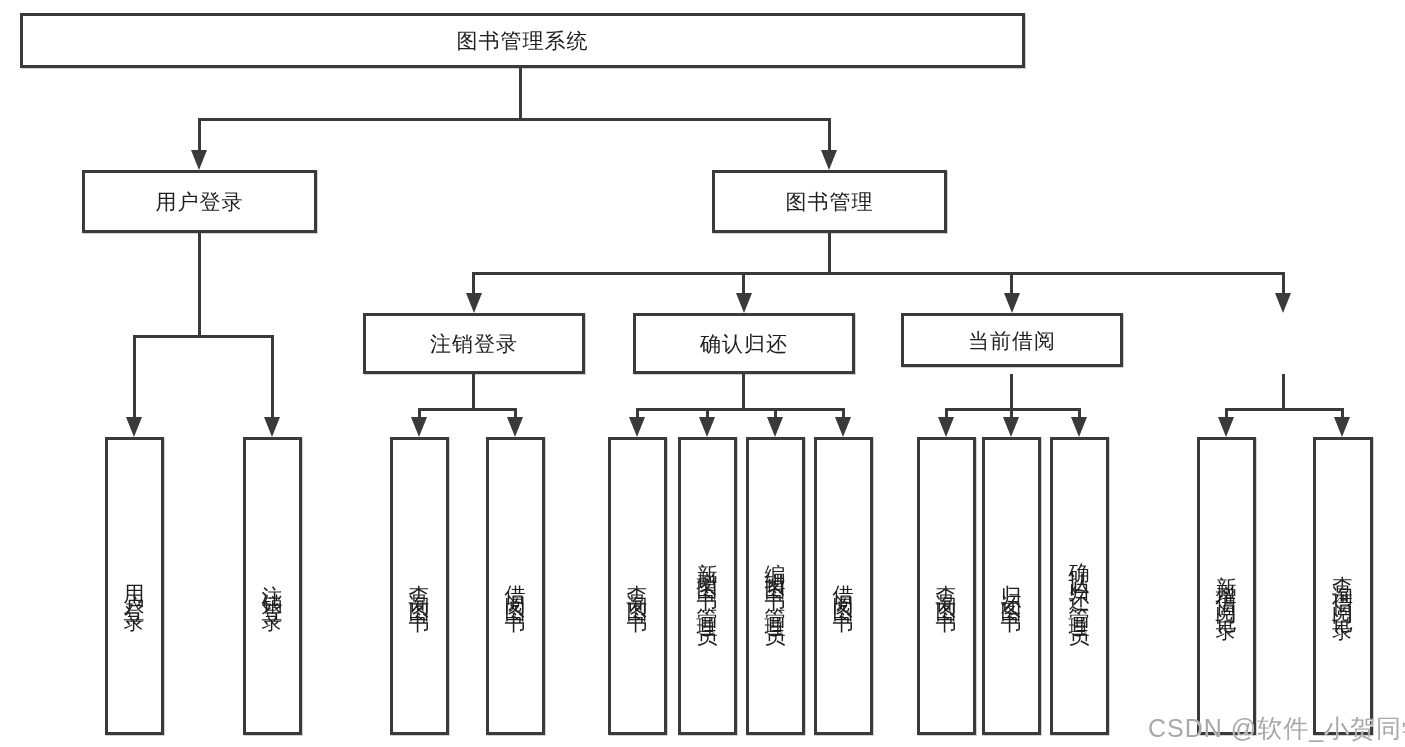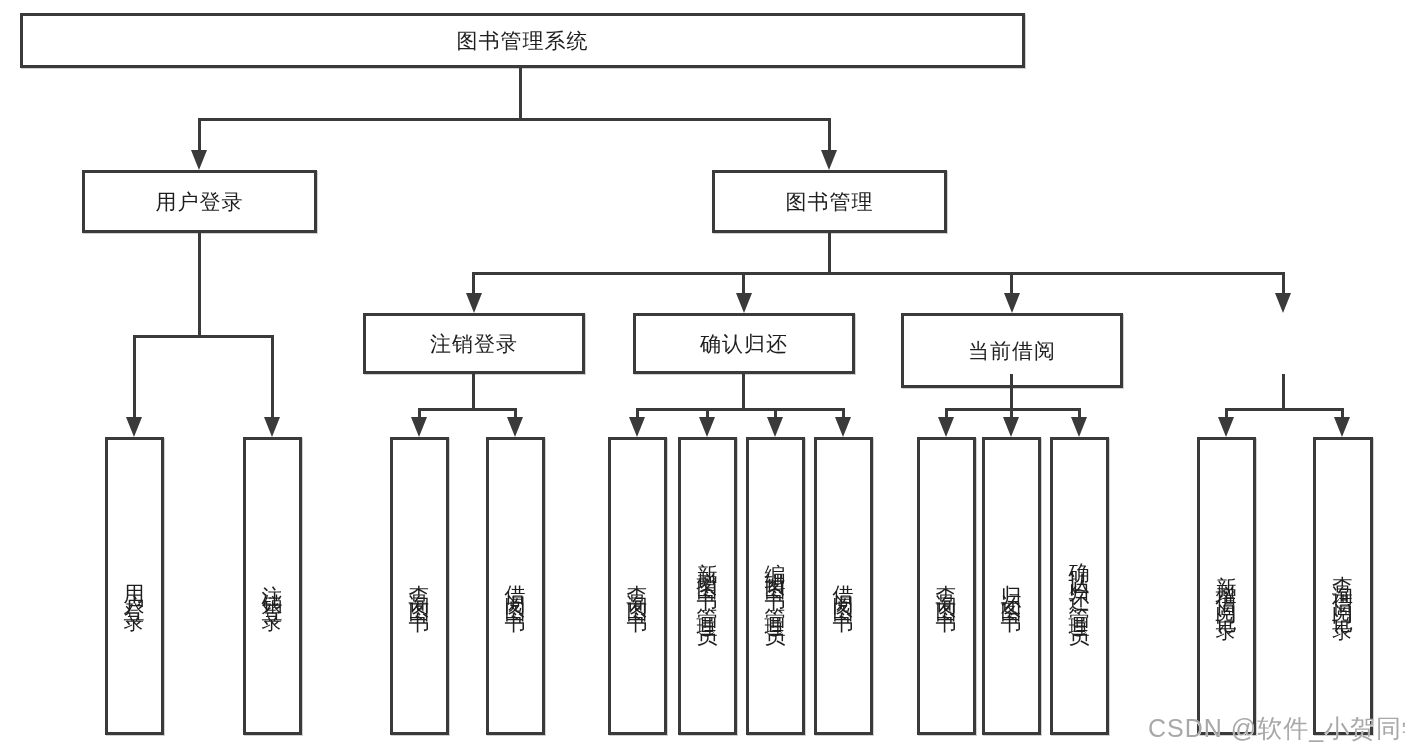--- a/index.html
+++ b/index.html
@@ -67,21 +67,21 @@
   <div class="box" style="left:712px;top:170px;width:235px;height:63px;">
     <span class="lbl">图书管理</span>
   </div>
 
   <div class="box" style="left:363px;top:313px;width:222px;height:61px;">
     <span class="lbl">注销登录</span>
   </div>
   <div class="box" style="left:633px;top:313px;width:222px;height:61px;">
     <span class="lbl">确认归还</span>
   </div>
-  <div class="box" style="left:901px;top:313px;width:222px;height:75px;">
+  <div class="box" style="left:901px;top:313px;width:222px;height:54px;">
     <span class="lbl">当前借阅</span>
   </div>
 
   <div class="box vbox" style="left:105px;top:437px;width:59px;height:298px;">
     <span class="lbl">用户登录</span>
   </div>
   <div class="box vbox" style="left:243px;top:437px;width:59px;height:298px;">
     <span class="lbl">注销登录</span>
   </div>
 

